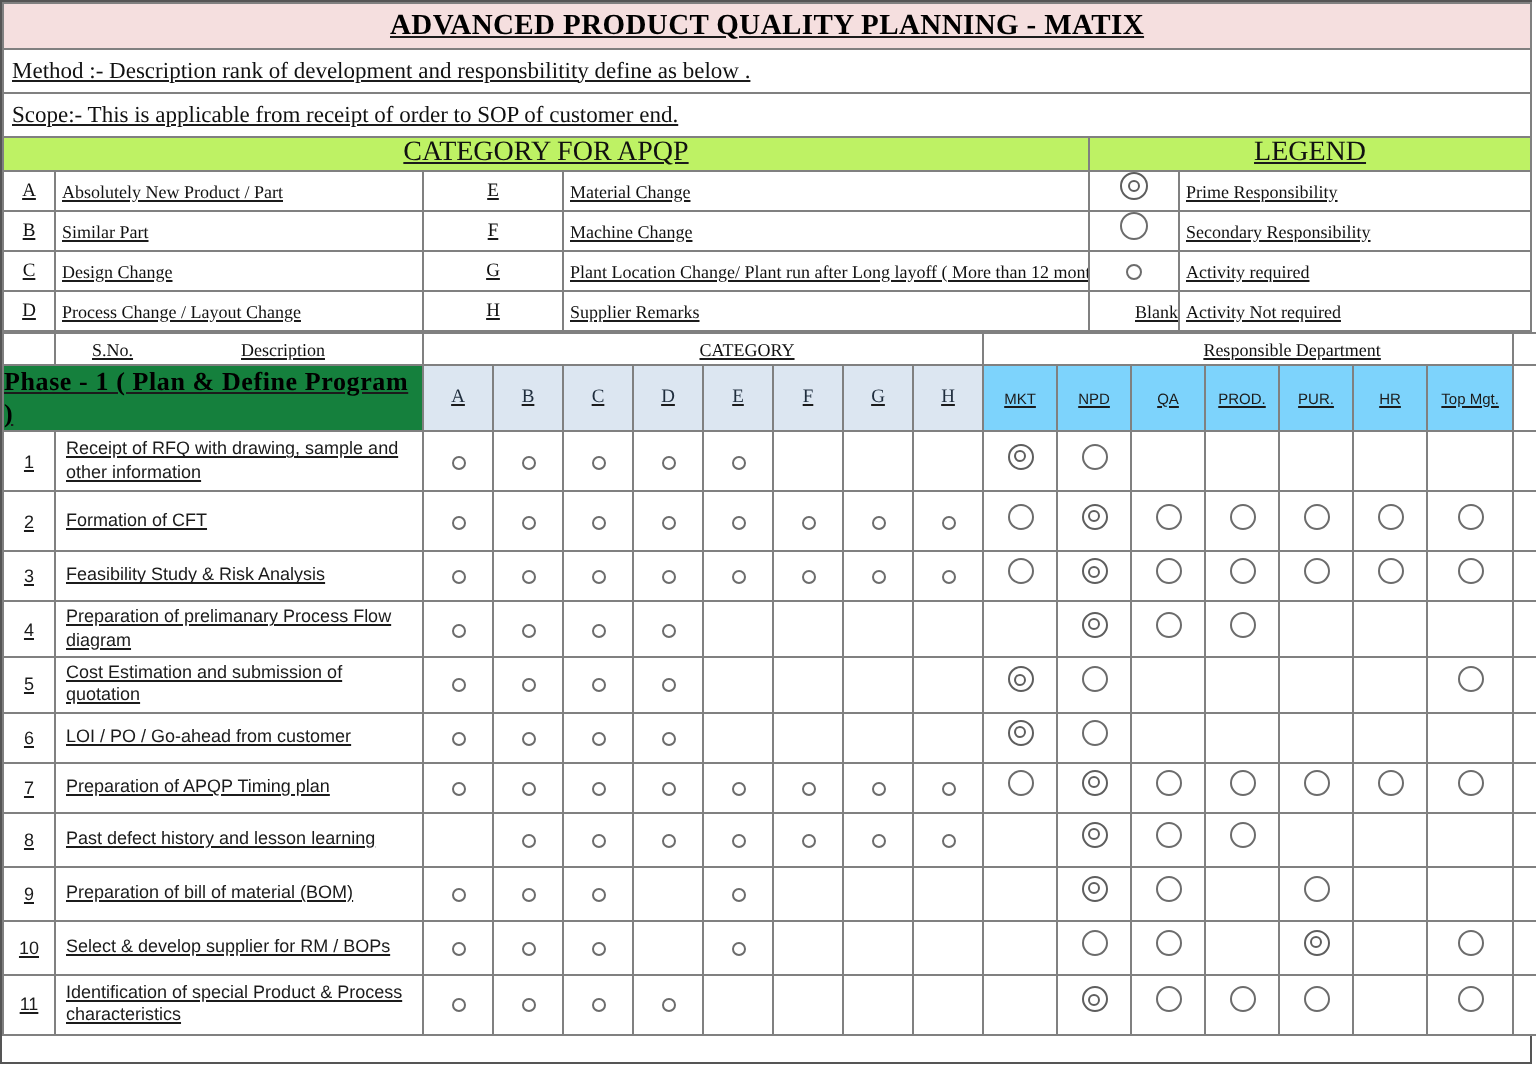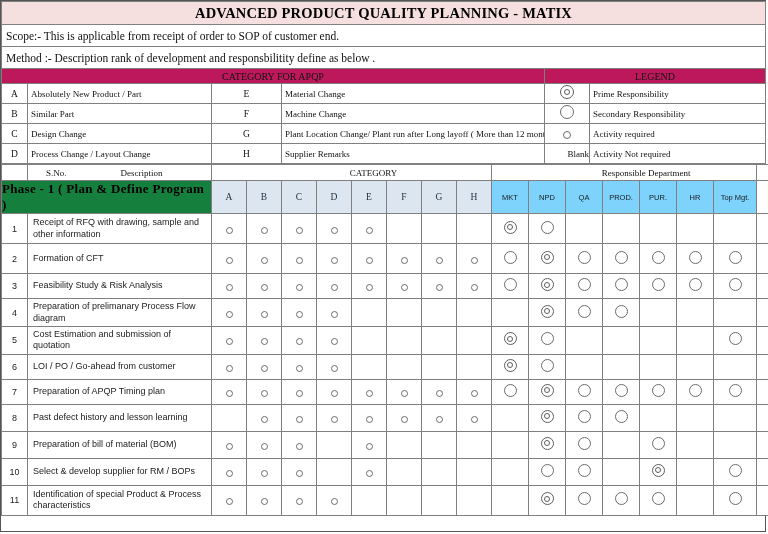--- a/index.html
+++ b/index.html
@@ -15,20 +15,21 @@
     overflow: hidden;
   }
   .sheet {
     width: 766px;
     height: 532px;
     margin: 0;
     border: 1px solid #555;
     box-sizing: border-box;
     display: flex;
     flex-direction: column;
+    text-decoration: underline;
   }
   table {
     border-collapse: collapse;
     table-layout: fixed;
     width: 100%;
   }
   td, th {
     border: 1px solid #808080;
     padding: 0;
     font-weight: normal;
@@ -54,24 +55,24 @@
     font-size: 11.5px;
     height: 21px;
     padding-left: 4px;
     color: #111;
     white-space: nowrap;
     overflow: hidden;
   }
 
   
   .band-head {
-    background: #be185d;
-    text-align: center;
-    font-family: "Liberation Serif", serif;
-    font-size: 10px;
+    background: #bef264;
+    text-align: center;
+    font-family: "Liberation Serif", serif;
+    font-size: 14px;
     height: 14px;
     color: #111;
   }
   .cat-key {
     text-align: center;
     font-family: "Liberation Serif", serif;
     font-size: 9.5px;
     height: 19px;
     color: #111;
   }
@@ -204,24 +205,24 @@
       <col style="width:70px">
         <col style="width:263px">
       <col style="width:45px">
         <col style="width:176px">
     </colgroup>
     <tbody>
         <tr>
       <td class="title-cell" colspan="6">ADVANCED PRODUCT QUALITY PLANNING - MATIX</td>
     </tr>
     <tr>
+      <td class="intro-cell" colspan="6">Method :- Description rank of development and responsbilitity define as below .</td>
+    </tr>
+    <tr>
       <td class="intro-cell" colspan="6">Scope:-  This is applicable from receipt of  order to SOP of customer end.</td>
-    </tr>
-    <tr>
-      <td class="intro-cell" colspan="6">Method :- Description rank of development and responsbilitity define as below .</td>
     </tr>
     <tr>
       <td class="band-head" colspan="4">CATEGORY FOR APQP</td>
       <td class="band-head" colspan="2">LEGEND</td>
     </tr>
 
     <tr>
       <td class="cat-key">A</td>
       <td class="cat-desc">Absolutely New Product / Part</td>
       <td class="cat-key">E</td>

